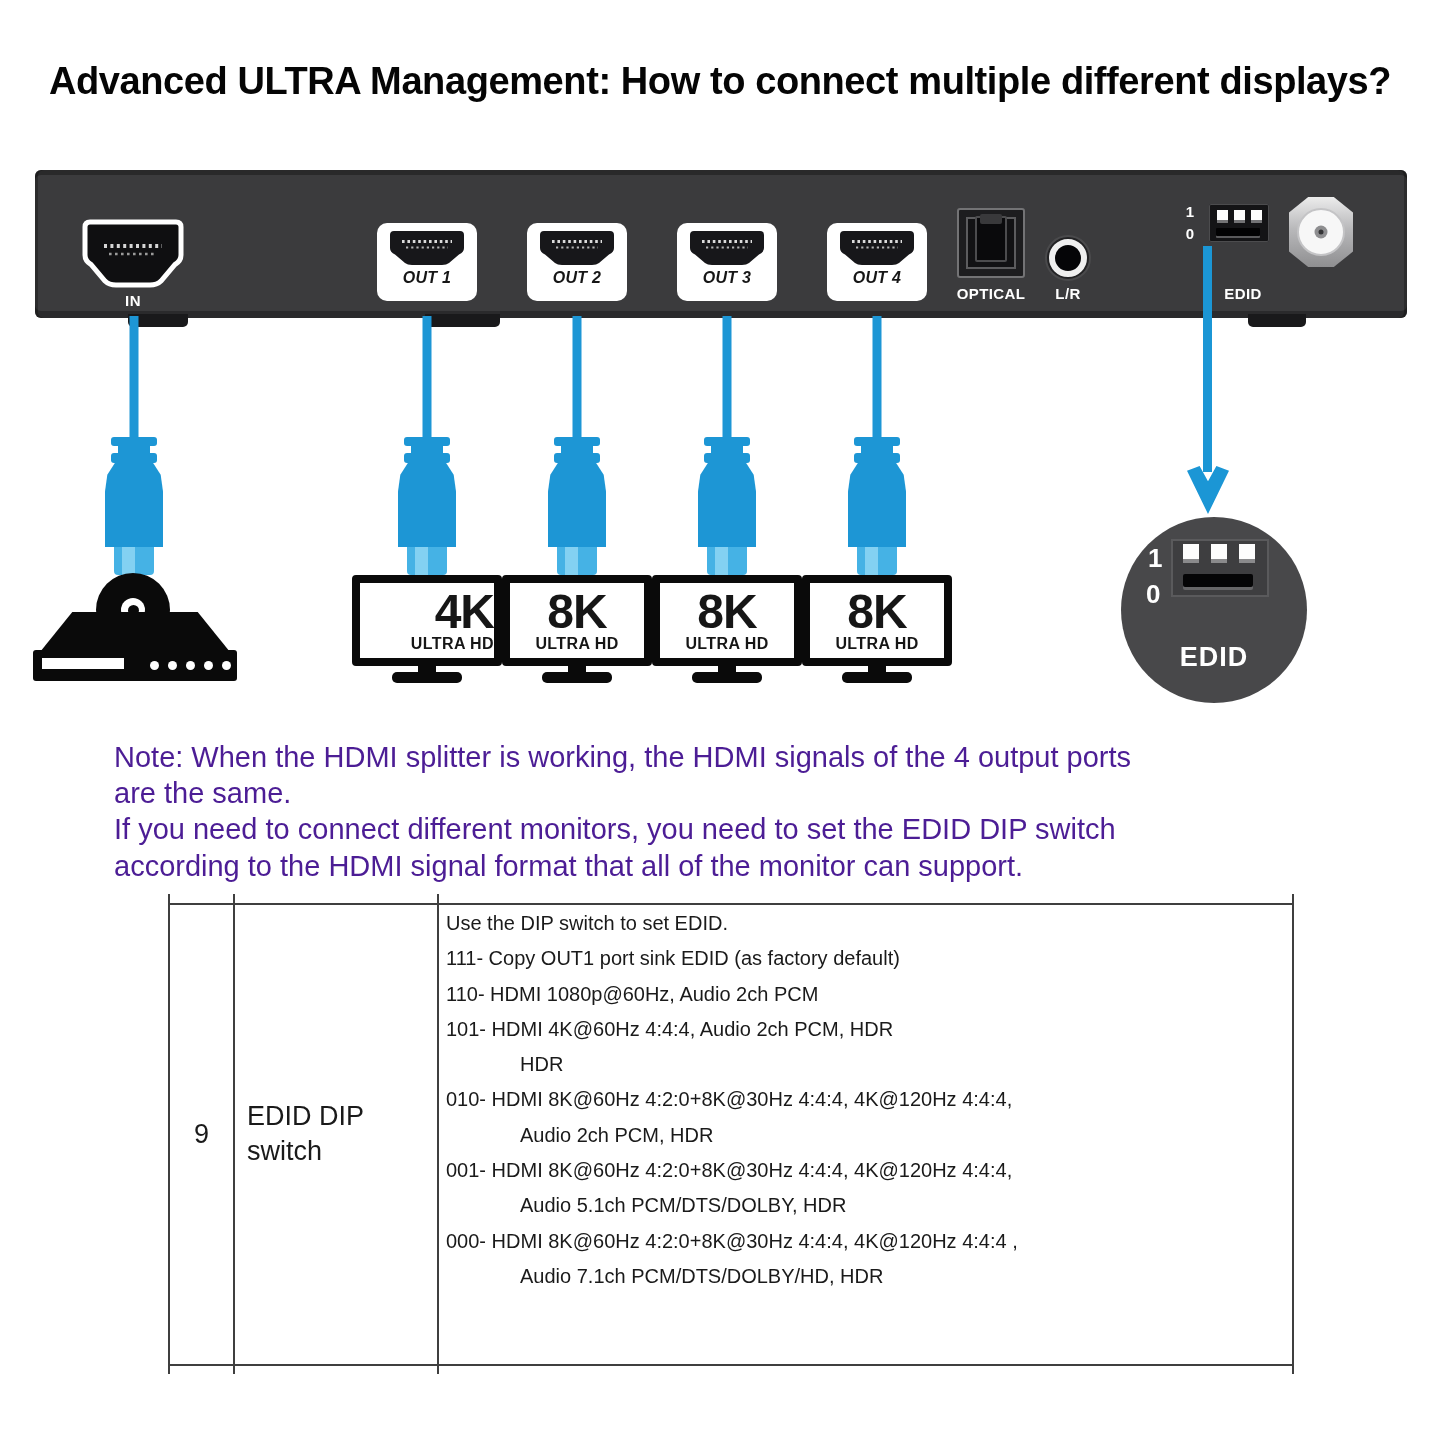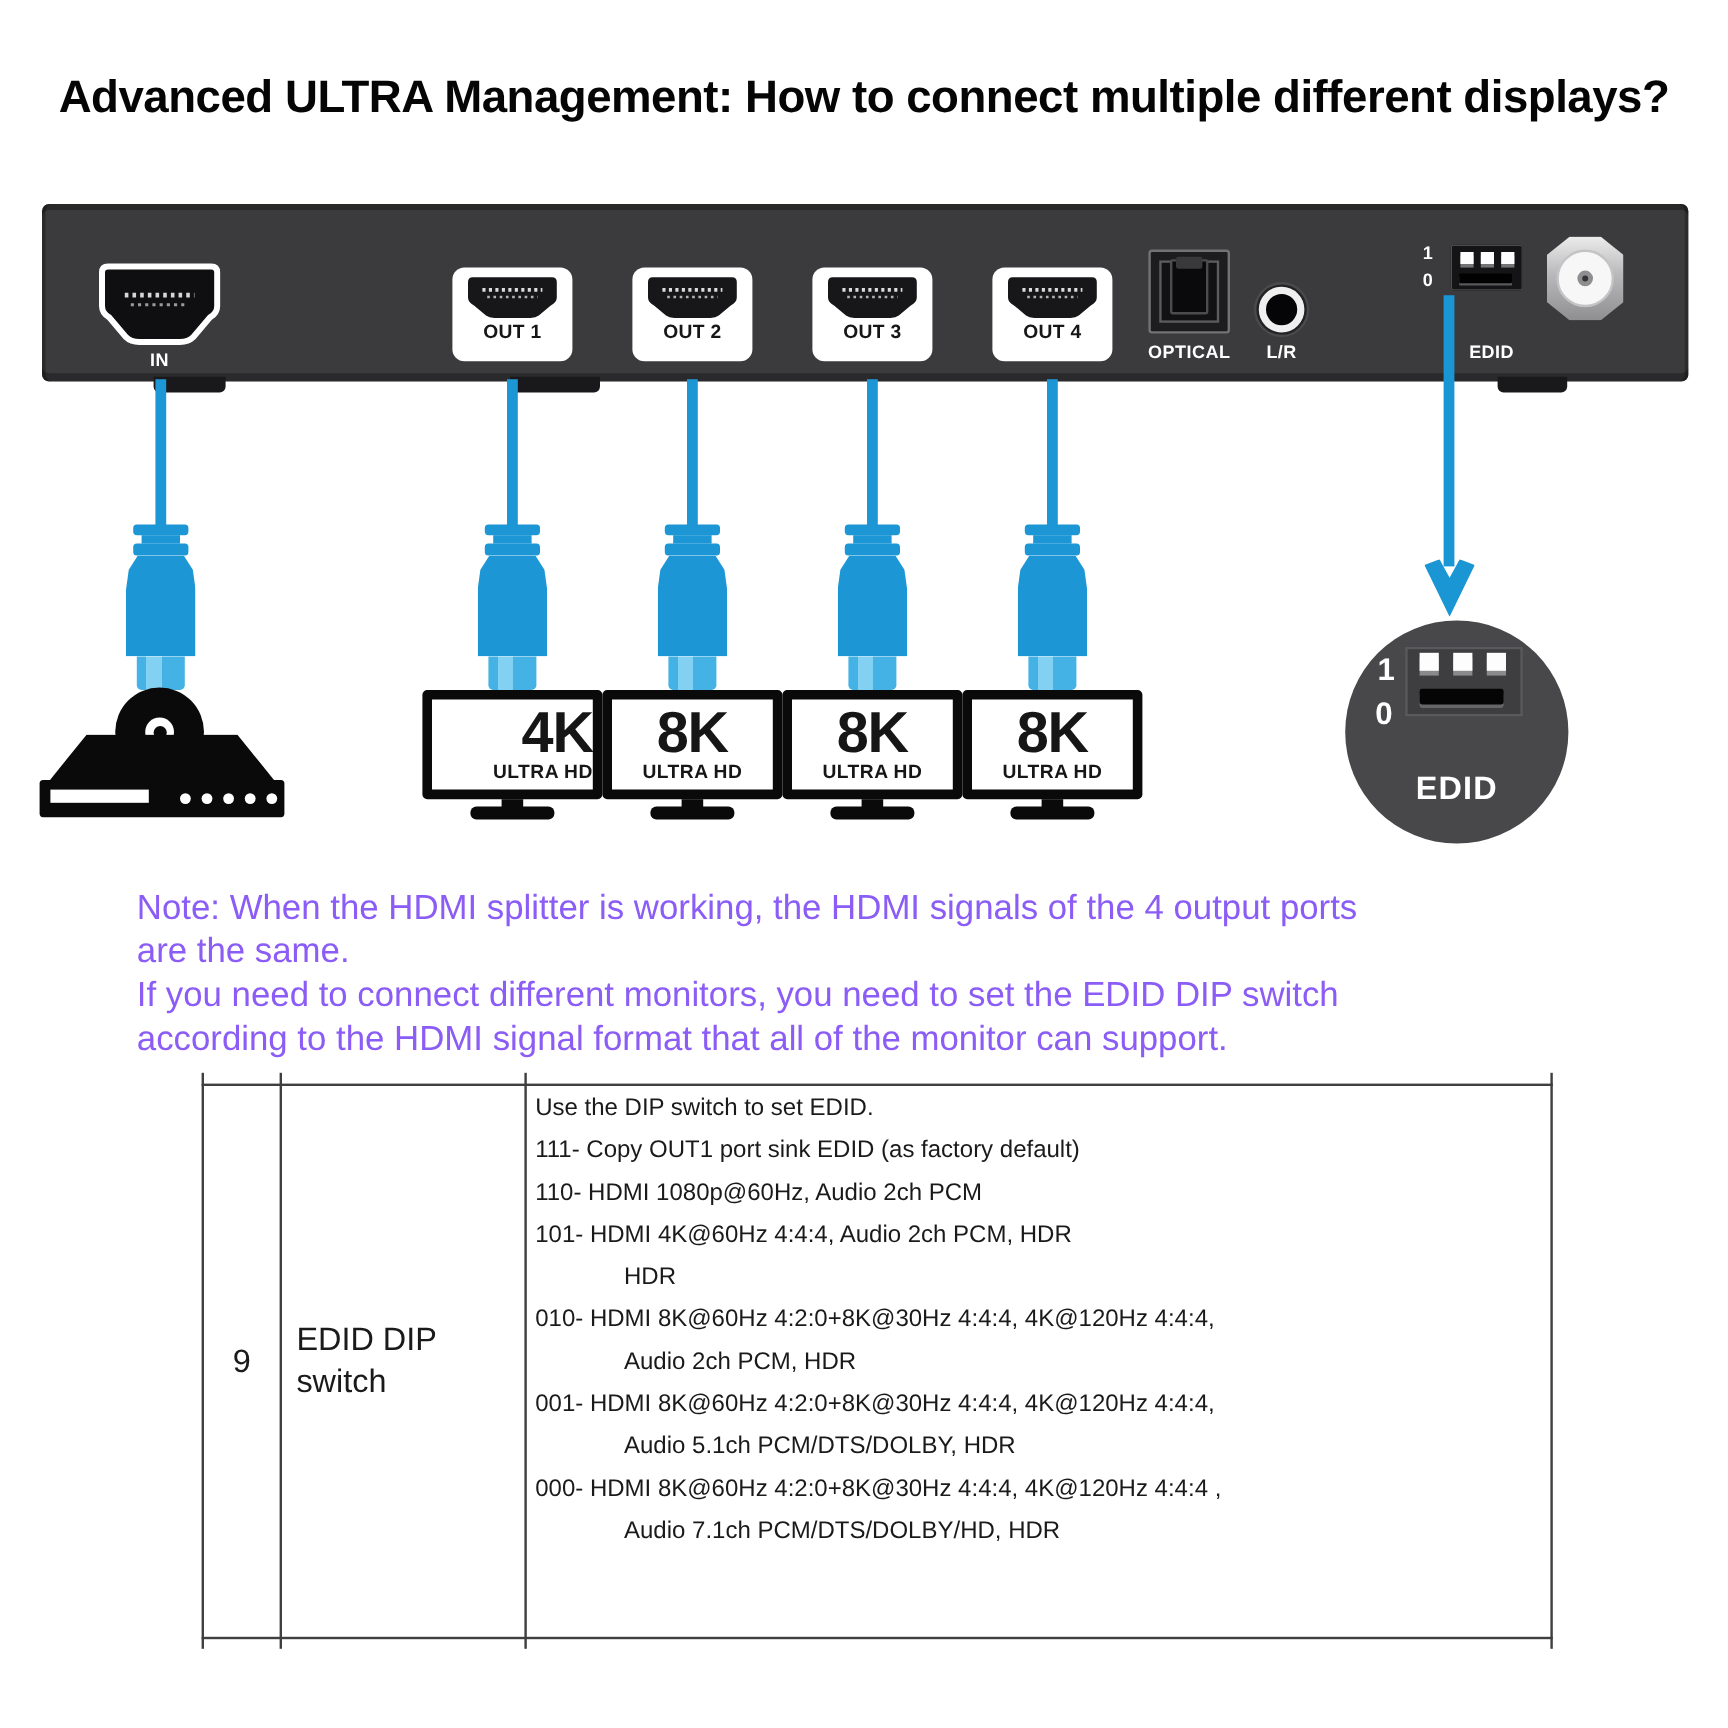--- a/index.html
+++ b/index.html
@@ -15,21 +15,21 @@
          border-radius:6px;box-shadow:inset 0 5px 0 rgba(0,0,0,.30), inset 0 -7px 0 rgba(0,0,0,.28),
          inset 3px 0 0 rgba(0,0,0,.25), inset -3px 0 0 rgba(0,0,0,.25);}
   .foot{position:absolute;top:314px;height:13px;background:#19191b;border-radius:0 0 5px 5px;}
 
   .port-label{position:absolute;color:#fff;font-weight:700;font-size:15px;text-align:center;letter-spacing:.4px;}
 
   
   .in-port{position:absolute;left:82px;top:219px;width:102px;height:72px;}
   
   .out-card{position:absolute;top:223px;width:100px;height:78px;background:#fff;border-radius:10px;
-            display:flex;flex-direction:column;align-items:center;justify-content:flex-start;padding-top:7px;box-sizing:border-box;}
+            display:flex;flex-direction:column;align-items:center;justify-content:flex-start;padding-top:7px;box-sizing:border-box;font-style:italic;}
   .out-card .lbl{font-size:16px;font-weight:700;color:#161616;margin-top:3px;letter-spacing:.3px;}
 
   
   .optical{position:absolute;left:957px;top:208px;width:68px;height:70px;background:#1d1d1f;
            border:2px solid #737375;border-radius:3px;box-sizing:border-box;}
   .optical .inner1{position:absolute;left:7px;top:7px;right:7px;bottom:7px;border:2px solid #5c5c5e;background:#121214;}
   .optical .inner2{position:absolute;left:16px;top:6px;right:16px;bottom:14px;border:2px solid #4c4c4e;background:#0a0a0c;border-radius:2px;}
   .optical .tab{position:absolute;left:50%;top:4px;transform:translateX(-50%);width:22px;height:10px;background:#39393b;border-radius:2px;}
 
   
@@ -95,21 +95,21 @@
   .blue-arrow{position:absolute;left:1187px;top:466px;width:42px;height:48px;background:#1b96d5;
               clip-path:polygon(50% 100%,100% 10%,70% 0,50% 32%,30% 0,0 10%);}
   .edid-circle{position:absolute;left:1121px;top:517px;width:186px;height:186px;border-radius:50%;background:#48484a;}
   .edid-circle .num{position:absolute;color:#fff;font-weight:700;font-size:26px;}
   .edid-circle .frame{position:absolute;left:50px;top:22px;width:98px;height:58px;border:2px solid #5a5a5c;background:#3e3e40;box-sizing:border-box;}
   .edid-circle .sw{position:absolute;top:27px;width:16px;height:15px;background:#fdfdfd;box-shadow:0 4px 0 #8a8a8c;}
   .edid-circle .slot{position:absolute;left:62px;top:57px;width:70px;height:13px;background:#050506;box-shadow:0 3px 0 #666668;border-radius:2px;}
   .edid-circle .cap{position:absolute;left:0;top:125px;width:186px;text-align:center;color:#fff;font-weight:700;font-size:27px;letter-spacing:1px;}
 
   
-  .note{position:absolute;left:114px;top:739px;width:1260px;font-size:29px;line-height:36.2px;color:#8b5cf6;}
+  .note{position:absolute;left:114px;top:739px;width:1260px;font-size:29px;line-height:36.2px;color:#4c1d95;}
   .note div{white-space:nowrap;}
 
   
   .spec-table{position:absolute;left:168px;top:894px;width:1126px;height:480px;}
   .vline{position:absolute;top:0;width:2px;height:480px;background:#3f3f3f;}
   .hline{position:absolute;left:0;width:1126px;height:2px;background:#3f3f3f;}
   .cell-num{position:absolute;left:2px;top:11px;width:63px;height:458px;display:flex;align-items:center;justify-content:center;
             font-size:27px;color:#1a1a1a;}
   .cell-name{position:absolute;left:79px;top:11px;width:190px;height:458px;display:flex;flex-direction:column;justify-content:center;
              font-size:27px;line-height:35px;color:#1a1a1a;}

